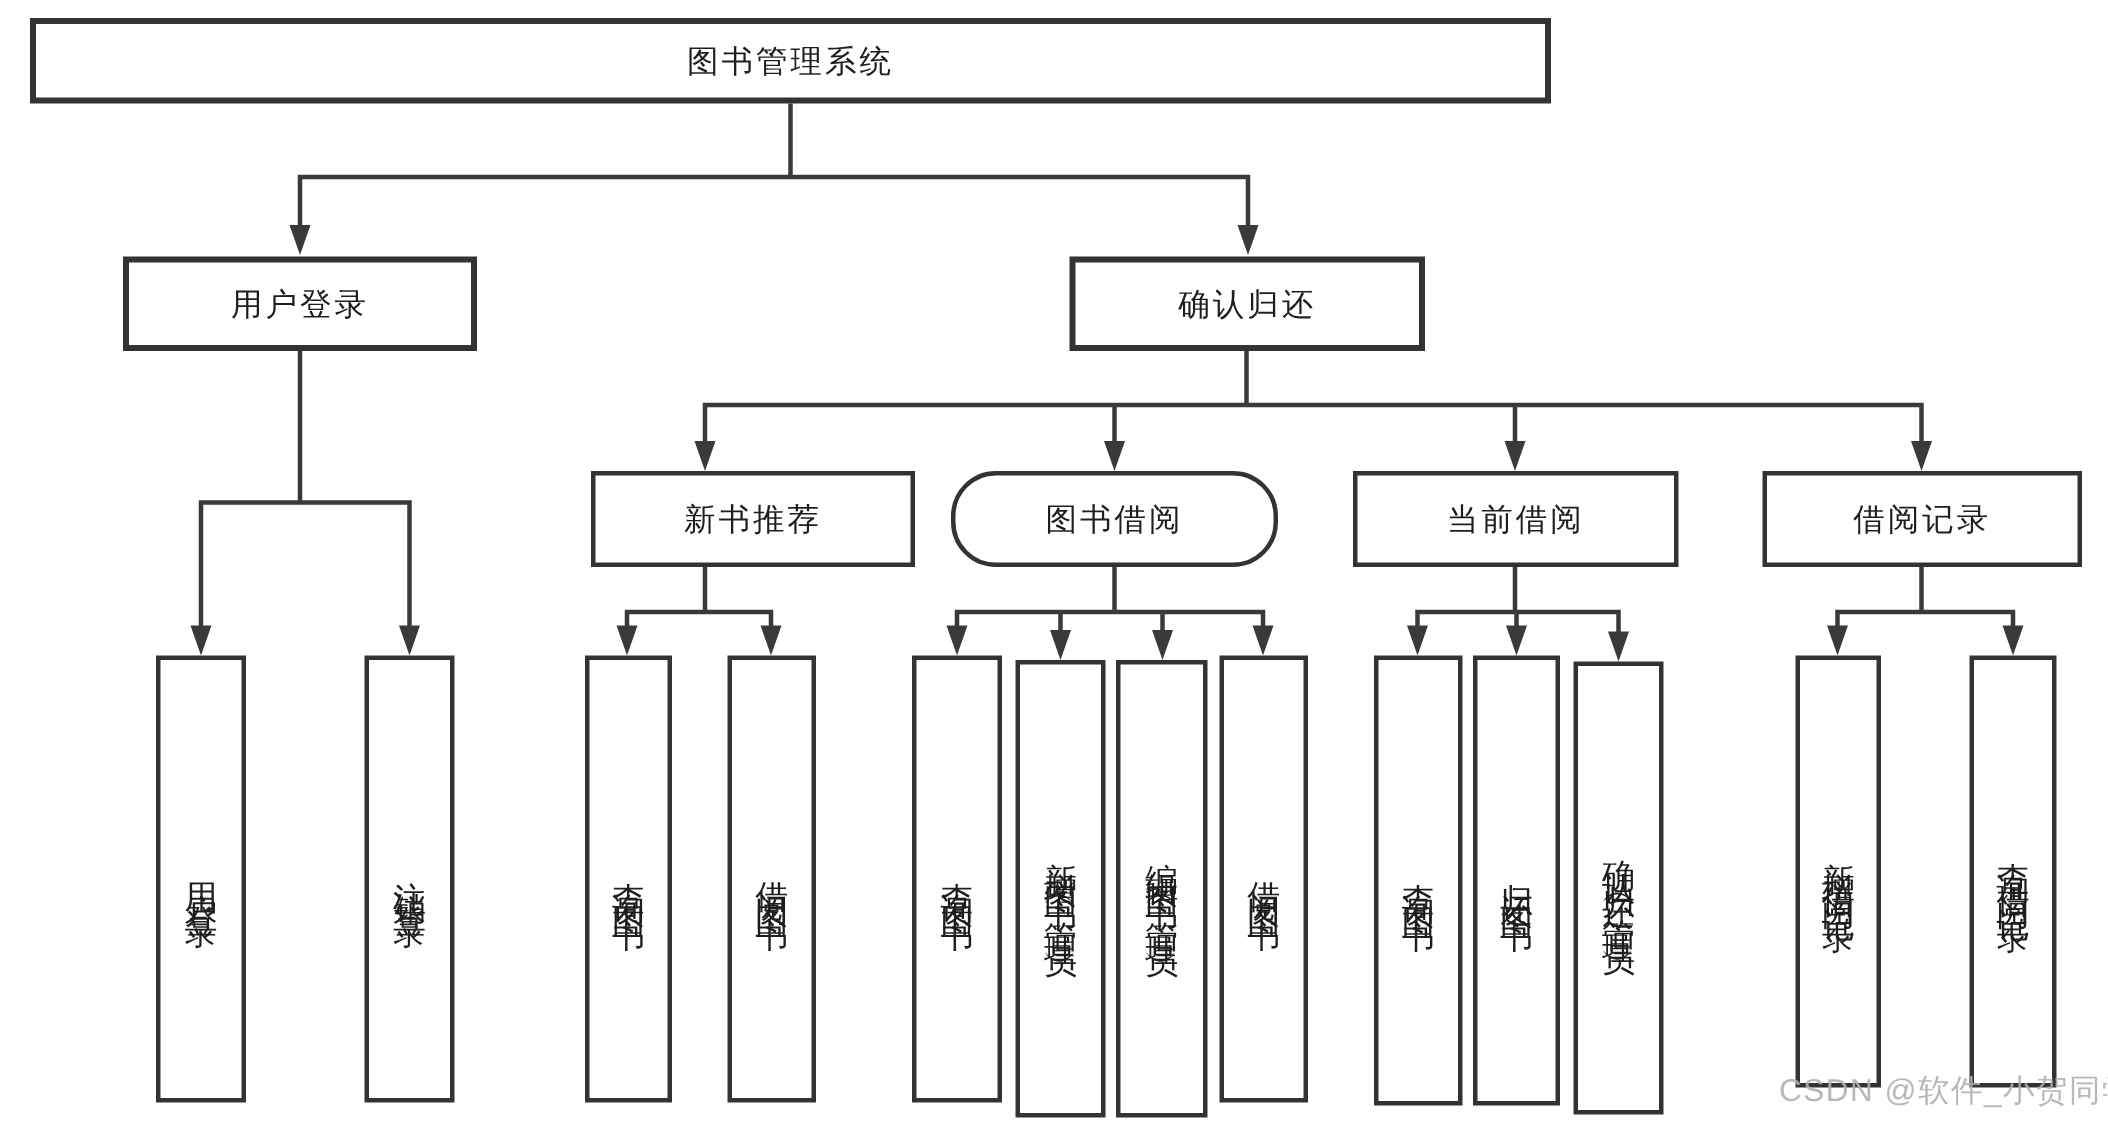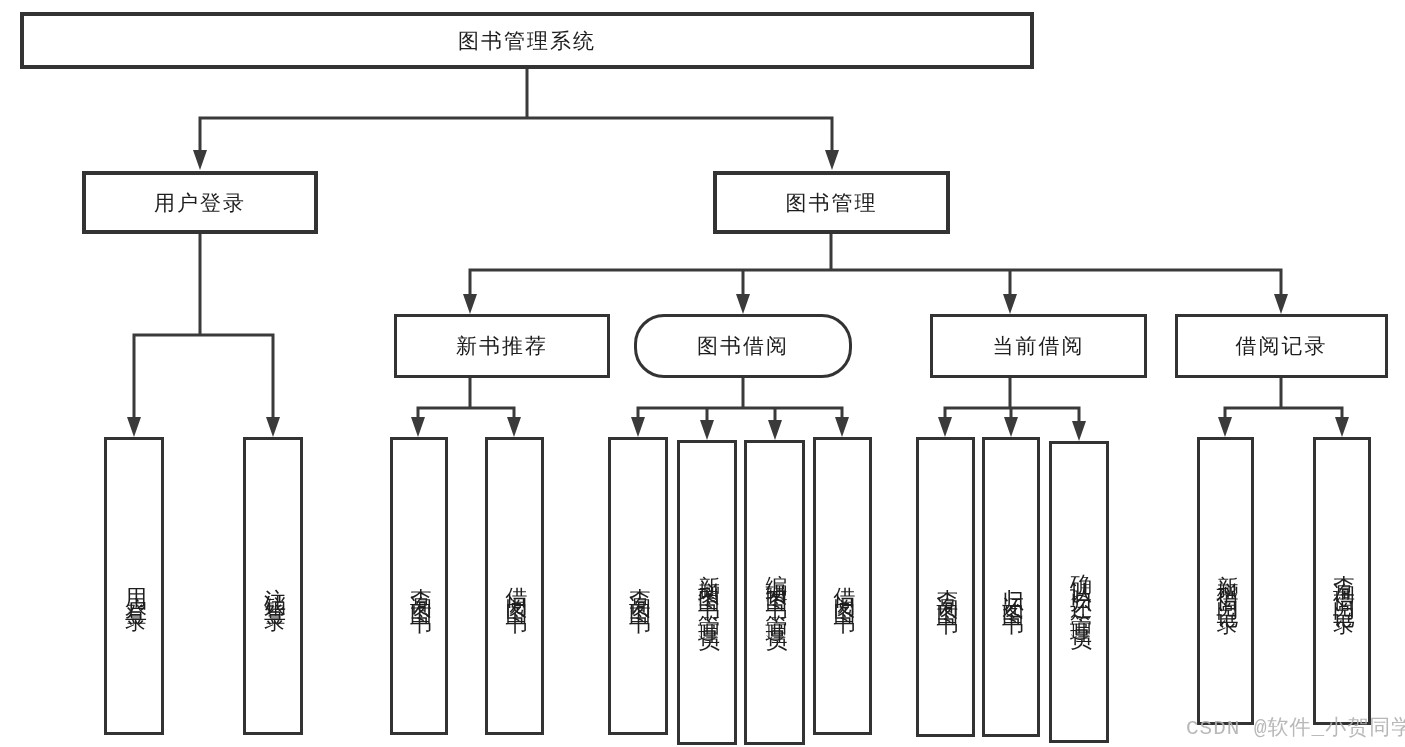--- a/index.html
+++ b/index.html
@@ -5,21 +5,21 @@
   html, body {
     margin: 0;
     padding: 0;
     background: #ffffff;
   }
   .canvas {
     position: relative;
     width: 1405px;
     height: 747px;
     background: #ffffff;
-    font-family: Liberation Mono, monospace;
+    font-family: Liberation Sans, sans-serif;
     color: #1e1e1e;
     overflow: hidden;
   }
   .connectors {
     position: absolute;
     left: 0;
     top: 0;
     width: 1405px;
     height: 747px;
     pointer-events: none;
@@ -103,25 +103,25 @@
     <polygon points="1072,421 1086,421 1079,441"></polygon>
 
     <path d="M1281 378 V408 M1225 408 H1342 M1225 408 V421 M1342 408 V421"></path>
     <polygon points="1218,417 1232,417 1225,437"></polygon>
     <polygon points="1335,417 1349,417 1342,437"></polygon>
   </svg>
 
   <div class="node lvl0" style="left:20px; top:12px; width:1014px; height:57px;">图书管理系统</div>
 
   <div class="node lvl1" style="left:82px; top:171px; width:236px; height:63px;">用户登录</div>
-  <div class="node lvl1" style="left:713px; top:171px; width:237px; height:63px;">图书管理</div>
+  <div class="node lvl1" style="left:713px; top:171px; width:237px; height:63px;">确认归还</div>
 
   <div class="node lvl2" style="left:362px; top:314px; width:216px; height:64px;margin-left:32px;">新书推荐</div>
   <div class="node lvl2" style="left:634px; top:314px; width:218px; height:64px;border-radius:30px;">图书借阅</div>
-  <div class="node lvl2" style="left:902px; top:314px; width:217px; height:64px;margin-left:28px;">当前借阅</div>
+  <div class="node lvl2" style="left:902px; top:314px; width:217px; height:64px;">当前借阅</div>
   <div class="node lvl2" style="left:1175px; top:314px; width:213px; height:64px;">借阅记录</div>
 
   <div class="node leaf" style="left:104px; top:437px; width:60px; height:298px;">用户登录</div>
   <div class="node leaf" style="left:243px; top:437px; width:60px; height:298px;">注销登录</div>
 
   <div class="node leaf" style="left:390px; top:437px; width:58px; height:298px;">查询图书</div>
   <div class="node leaf" style="left:485px; top:437px; width:59px; height:298px;">借阅图书</div>
 
   <div class="node leaf" style="left:608px; top:437px; width:60px; height:298px;">查询图书</div>
   <div class="node leaf" style="left:677px; top:440px; width:60px; height:305px;">新增图书（管理员）</div>

